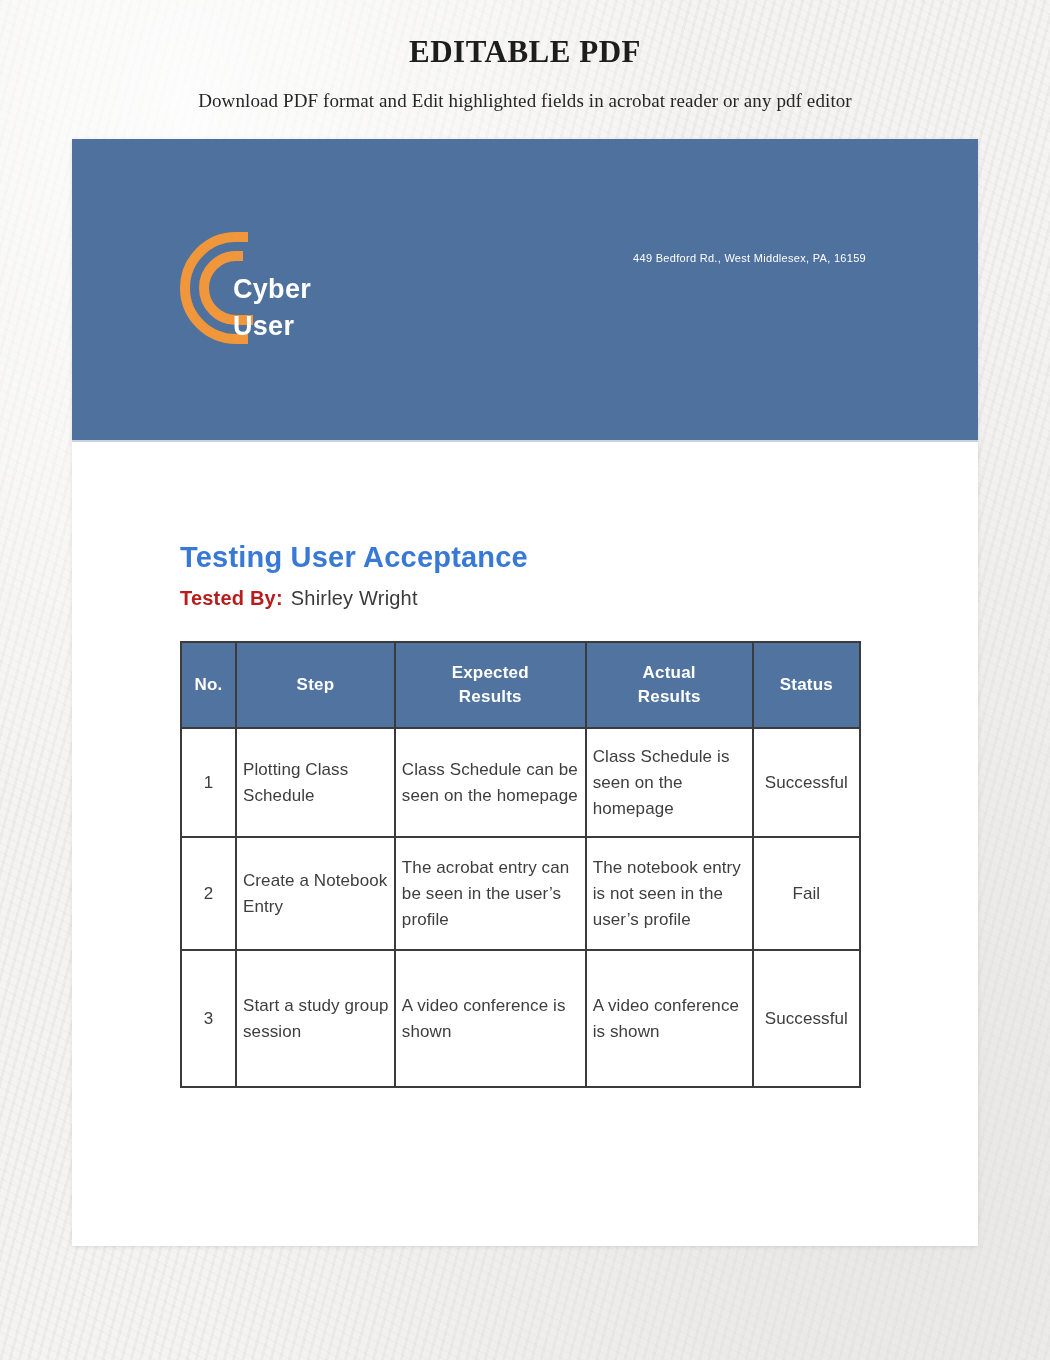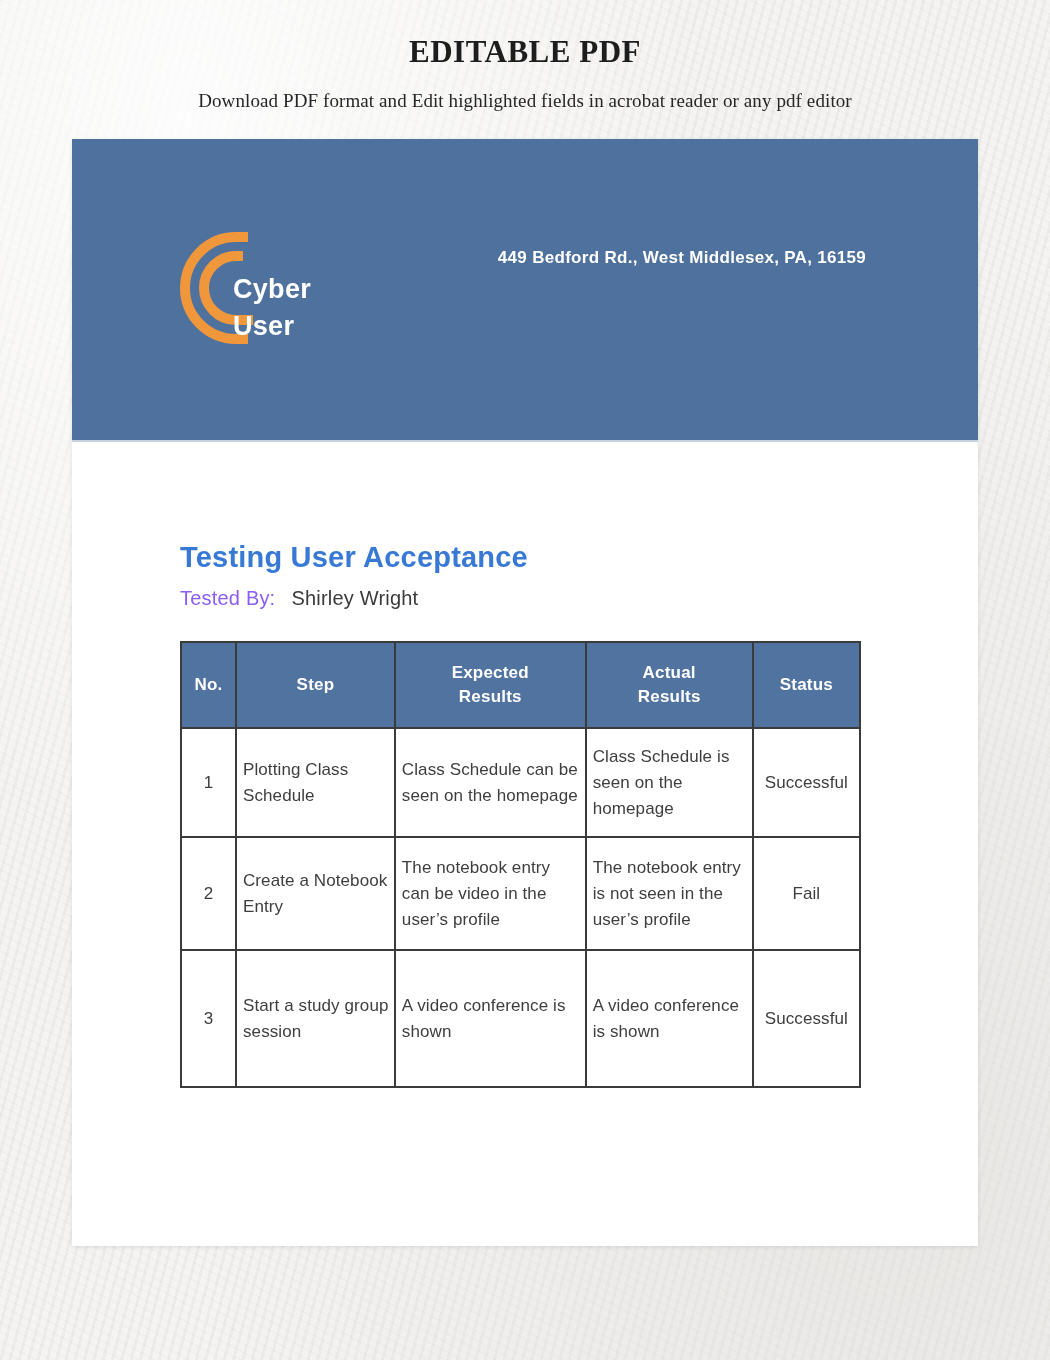--- a/index.html
+++ b/index.html
@@ -43,31 +43,31 @@
   }
   .logo{ position:relative; width:190px; height:120px; flex:none; }
   .logo svg{ position:absolute; left:0; top:0; }
   .logo-text{
     position:absolute; left:57px; top:42px;
     color:#ffffff; font-weight:bold; font-size:27px; line-height:37px;
     letter-spacing:.3px;
   }
   .logo-text span{ display:block; }
   .contact{
-    text-align:right; color:#ffffff; font-weight:bold;
-    font-size:17px; line-height:38px; margin-top:10px; letter-spacing:.3px;
+    text-align:right; color:#ffffff; font-weight:normal;
+    font-size:11px; line-height:38px; margin-top:10px; letter-spacing:.3px;
   }
   .page-body{ padding:0 117px 0 108px; }
   .doc-title{
     margin-top:99px; font-size:29px; font-weight:bold;
     color:var(--title-blue); letter-spacing:.2px;
   }
   .app-name{ margin-top:43px; font-size:20px; color:#2f2f2f; letter-spacing:.2px; }
   .tested-by{ margin-top:13px; font-size:20px; letter-spacing:.2px; }
-  .tested-by .lbl{ font-weight:normal; color:#8b5cf6; margin-right:16px; }
+  .tested-by .lbl{ font-weight:bold; color:#b91c1c; margin-right:8px; }
   .tested-by .val{ color:#3a3a3a; }
   table{
     margin-top:31px; width:100%; border-collapse:collapse; table-layout:fixed;
   }
   col.c-no{width:8.1%;} col.c-step{width:23.4%;} col.c-exp{width:28.1%;}
   col.c-act{width:24.6%;} col.c-status{width:15.8%;}
   th,td{ border:2px solid var(--border-dark); }
   th{
     background:var(--table-header-blue); color:#fff;
     font-size:17px; font-weight:bold; height:86px;
@@ -131,21 +131,21 @@
         <tr class="r1">
           <td class="center">1</td>
           <td>Plotting Class Schedule</td>
           <td>Class Schedule can be seen on the homepage</td>
           <td>Class Schedule is seen on the homepage</td>
           <td class="center">Successful</td>
         </tr>
         <tr class="r2">
           <td class="center">2</td>
           <td>Create a Notebook Entry</td>
-          <td>The notebook entry can be video in the user’s profile</td>
+          <td>The acrobat entry can be seen in the user’s profile</td>
           <td>The notebook entry is not seen in the user’s profile</td>
           <td class="center">Fail</td>
         </tr>
         <tr class="r3">
           <td class="center">3</td>
           <td>Start a study group session</td>
           <td>A video conference is shown</td>
           <td>A video conference is shown</td>
           <td class="center">Successful</td>
         </tr>

